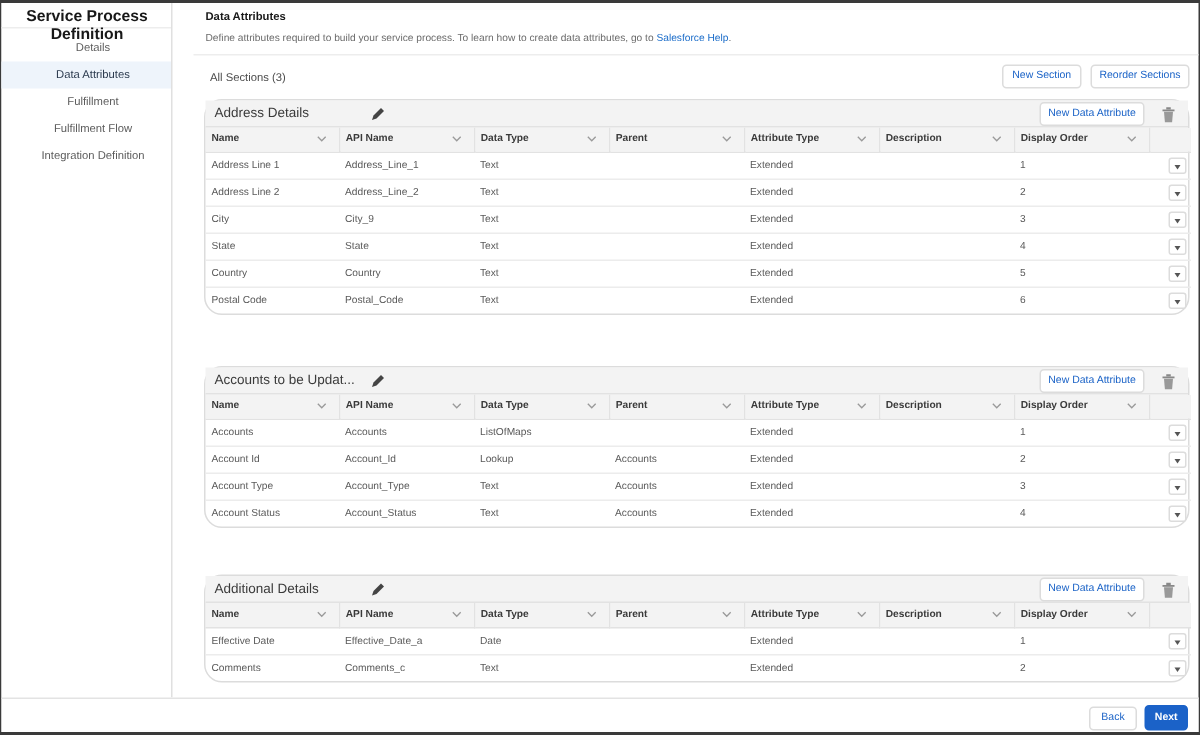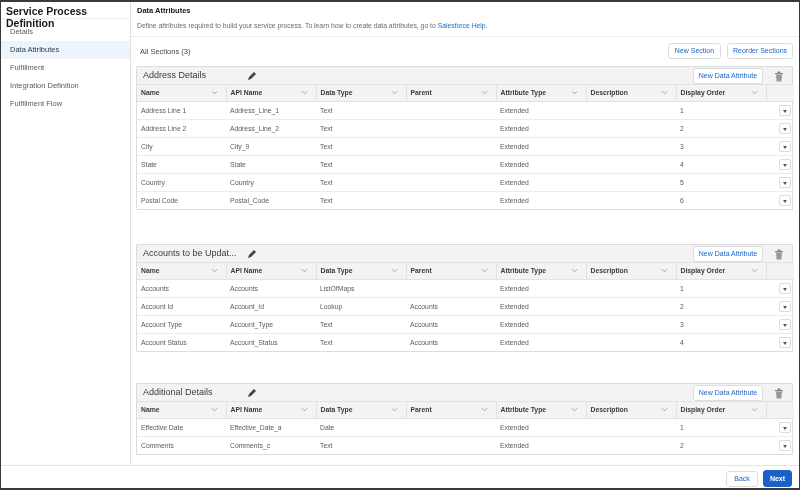--- a/index.html
+++ b/index.html
@@ -1,31 +1,31 @@
 <!DOCTYPE html>
 <html><head>
 <meta charset="utf-8">
 <style>
   * { box-sizing: border-box; margin: 0; padding: 0; }
   html, body { width: 800px; height: 490px; overflow: hidden; background: #fff; }
   body { font-family: "Liberation Sans", sans-serif; color: #3e3e3c; position: relative; }
   .frame { position: absolute; left: 0; top: 0; width: 800px; height: 490px; border: 1px solid #3a3a3a; border-top: 2px solid #3a3a3a; border-bottom: 2px solid #3a3a3a; }
-  .sidebar { position: absolute; left: 1px; top: 2px; width: 130px; height: 463px; border-right: 1px solid #e0e0e0; background: #fff; }
+  .sidebar { position: absolute; left: 1px; top: 2px; width: 114px; height: 463px; border-right: 1px solid #e0e0e0; background: #fff; text-align: center; }
   .sidebar-title { font-size: 10.5px; font-weight: bold; color: #181818; padding: 3px 4px 0 5px; height: 17px; border-bottom: 1px solid #ededed; }
   .sidebar-item { font-size: 7.5px; color: #5c5c5c; height: 18px; line-height: 18px; padding-left: 9px; cursor: pointer; }
   .sidebar-item.active { background: #eef4fb; color: #2b3a4e; }
   .main { position: absolute; left: 129px; top: 2px; width: 670px; height: 463px; }
   .page-header { height: 35px; padding: 4px 8px; border-bottom: 1px solid #ededed; }
   .page-title { font-size: 7.5px; font-weight: bold; color: #181818; }
   .page-desc { font-size: 6.8px; color: #6b6b6b; margin-top: 7px; }
   .page-desc a { color: #1a6cc9; text-decoration: none; }
   .toolbar { height: 26px; position: relative; }
   .all-sections { position: absolute; left: 11px; top: 10px; font-size: 7.5px; color: #4a4a4a; }
   .btn { position: absolute; font-size: 7px; color: #1b63c7; background: #fff; border: 1px solid #dcdcdc; border-radius: 3px; text-align: center; cursor: pointer; }
-  .section { position: absolute; left: 7px; width: 657px; border: 1px solid #dcdcdc; border-radius: 1px; background: #fff; }
+  .section { position: absolute; left: 7px; width: 657px; border: 1px solid #dcdcdc; border-radius: 12px; background: #fff; }
   .sec-head { height: 18px; background: #f3f3f3; position: relative; border-bottom: 1px solid #e2e2e2; }
   .sec-title { position: absolute; left: 6px; top: 3px; font-size: 9px; color: #3a3a3a; }
   .pencil { position: absolute; left: 110px; top: 4px; width: 10px; height: 10px; }
   .new-attr { top: 1px; left: 556px; width: 70px; height: 16px; line-height: 14px; }
   .trash { position: absolute; left: 637px; top: 4px; width: 10px; height: 11px; }
   table { border-collapse: collapse; width: 100%; table-layout: fixed; }
   th { height: 16px; background: #f3f3f3; font-size: 6.8px; font-weight: bold; color: #3a3a3a; text-align: left; padding-left: 4px; border-right: 1px solid #e2e2e2; border-bottom: 1px solid #e2e2e2; position: relative; }
   th .chev { position: absolute; right: 8px; top: 4px; width: 7px; height: 7px; }
   td { height: 18px; font-size: 6.8px; color: #5a5a5a; padding-left: 4px; border-bottom: 1px solid #ececec; white-space: nowrap; overflow: hidden; }
   tr:last-child td { border-bottom: none; }
@@ -39,22 +39,22 @@
 </head>
 <body>
 
 <div class="frame"></div>
 
 <div class="sidebar">
   <div class="sidebar-title">Service Process Definition</div>
   <div class="sidebar-item" style="margin-top:4px">Details</div>
   <div class="sidebar-item active">Data Attributes</div>
   <div class="sidebar-item">Fulfillment</div>
+  <div class="sidebar-item">Fulfillment Flow</div>
   <div class="sidebar-item">Integration Definition</div>
-  <div class="sidebar-item">Fulfillment Flow</div>
 </div>
 
 <div class="main">
   <div class="page-header">
     <div class="page-title">Data Attributes</div>
     <div class="page-desc"><span>Define attributes required to build your service process. To learn how to create data attributes, go to </span><a>Salesforce Help</a><span>.</span></div>
   </div>
 
   <div class="toolbar">
     <span class="all-sections">All Sections (3)</span>

